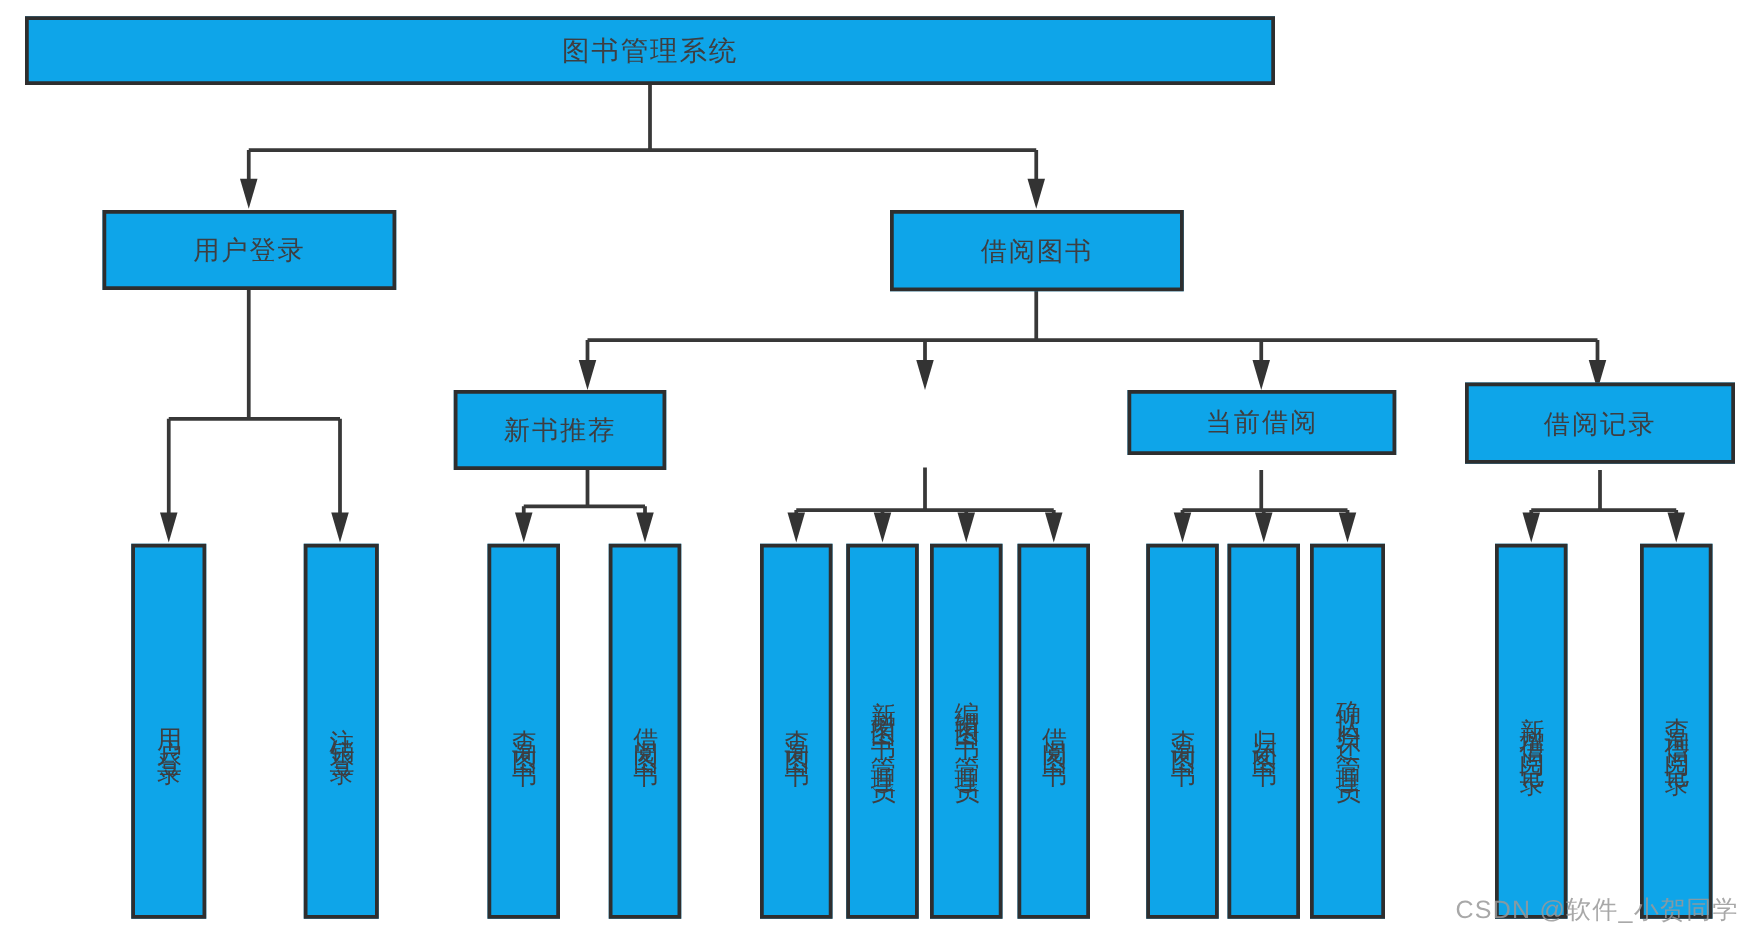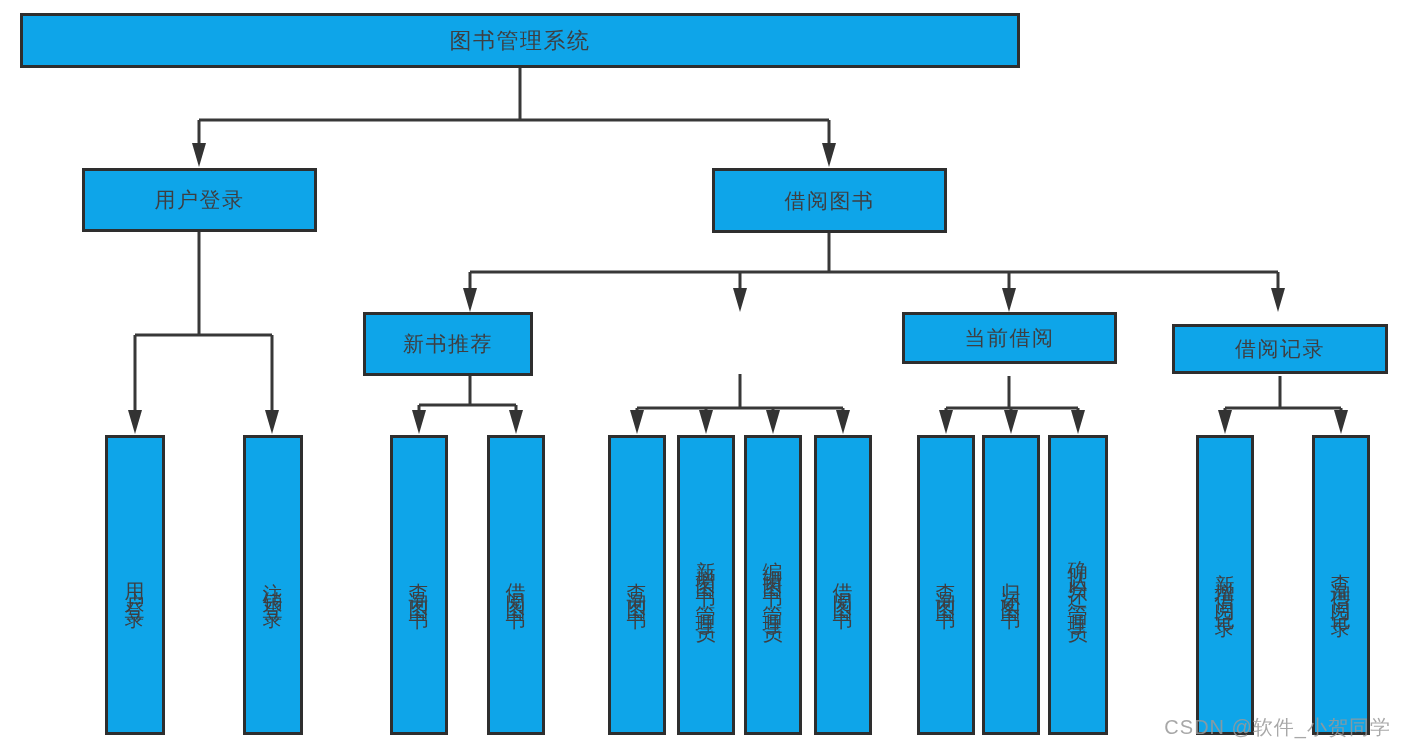--- a/index.html
+++ b/index.html
@@ -102,21 +102,21 @@
   <div class="node hbox" style="left:712px;top:168px;width:235px;height:65px">
     <span class="lbl">借阅图书</span>
   </div>
 
   <div class="node hbox" style="left:363px;top:312px;width:170px;height:64px">
     <span class="lbl">新书推荐</span>
   </div>
   <div class="node hbox" style="left:902px;top:312px;width:215px;height:52px">
     <span class="lbl">当前借阅</span>
   </div>
-  <div class="node hbox" style="left:1172px;top:324px;width:216px;height:50px">
+  <div class="node hbox" style="left:1172px;top:306px;width:216px;height:65px">
     <span class="lbl">借阅记录</span>
   </div>
 
   <div class="node vbox" style="left:105px;top:435px;width:60px;height:300px">
     <span class="lbl">用户登录</span>
   </div>
   <div class="node vbox" style="left:243px;top:435px;width:60px;height:300px">
     <span class="lbl">注销登录</span>
   </div>
 

